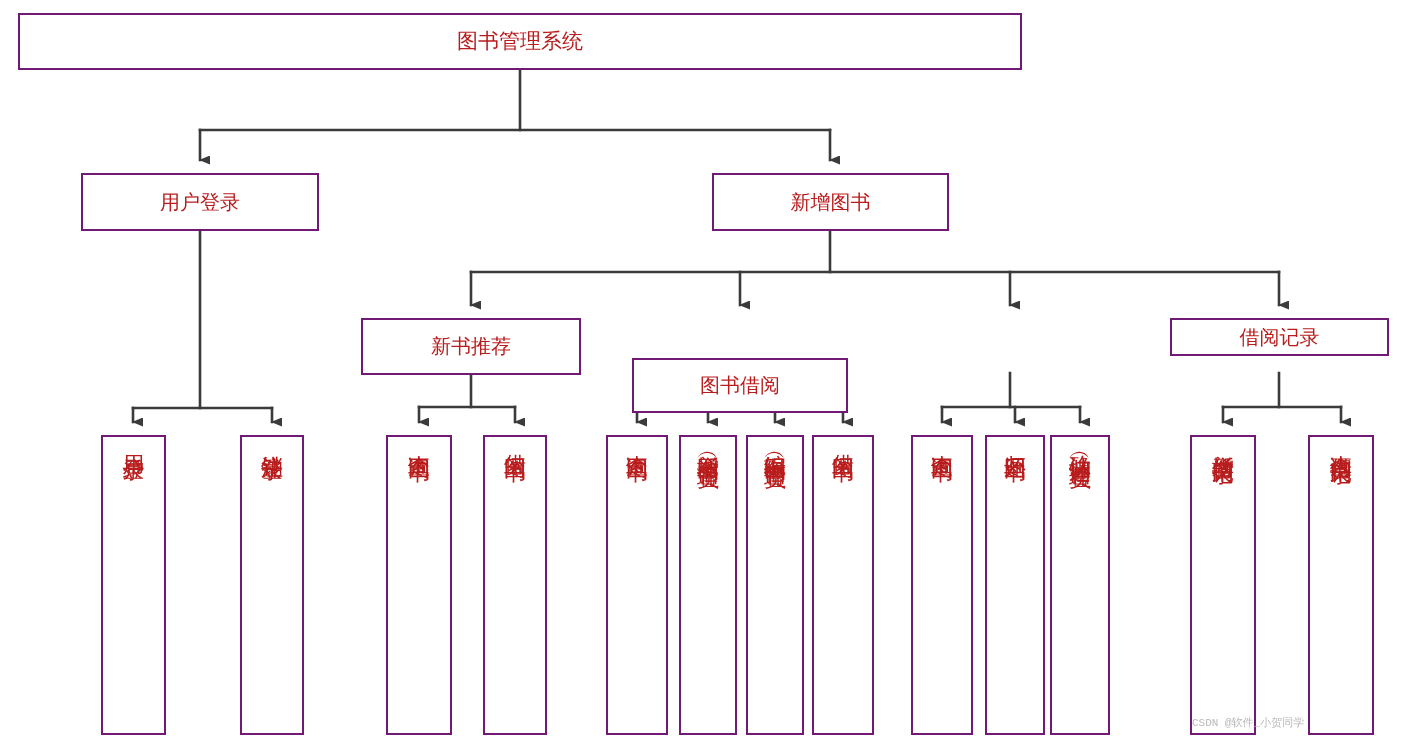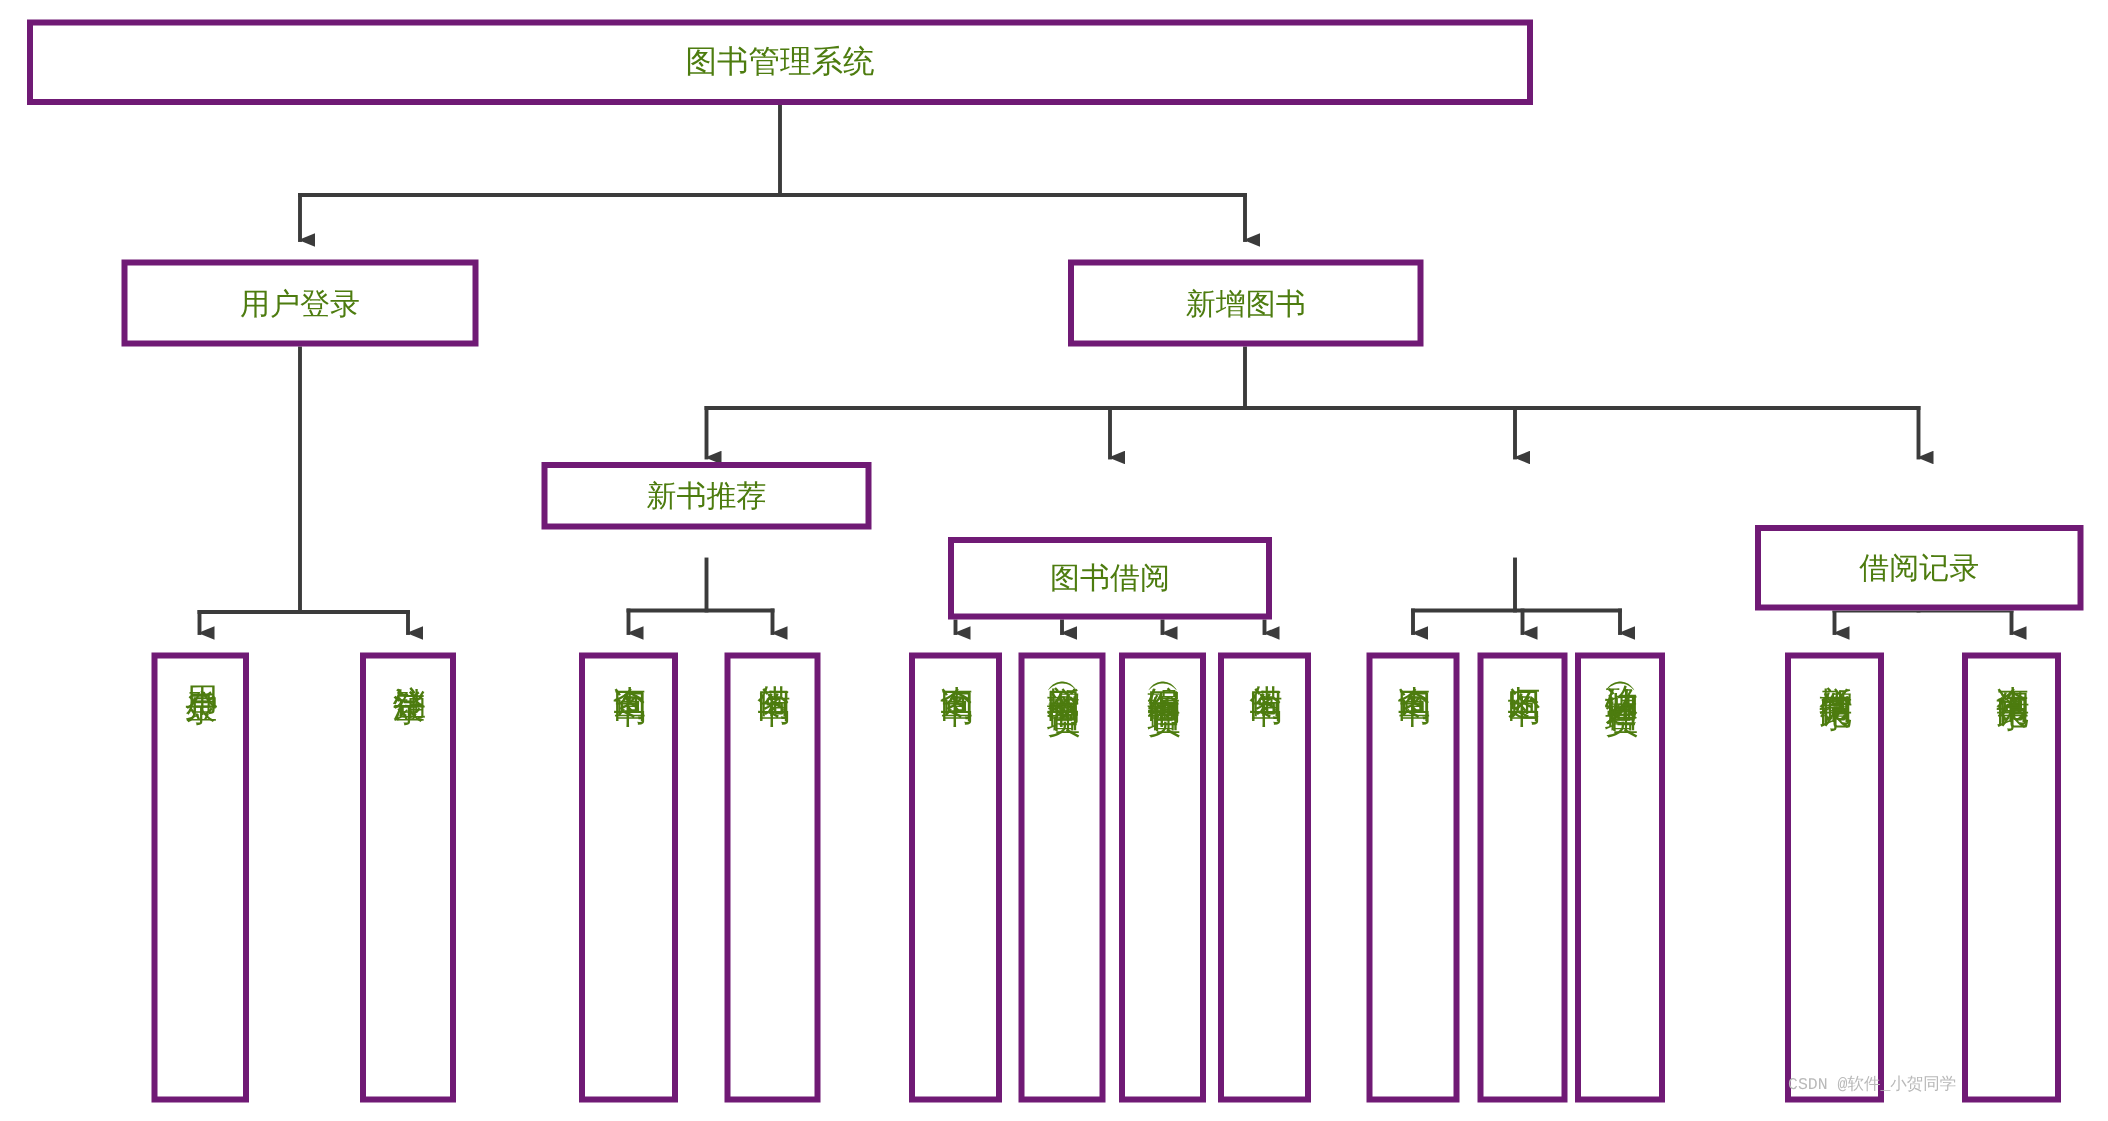--- a/index.html
+++ b/index.html
@@ -22,25 +22,25 @@
     left: 0;
     top: 0;
     width: 1405px;
     height: 747px;
     pointer-events: none;
   }
   .node {
     position: absolute;
     box-sizing: border-box;
     background: #ffffff;
-    border: 4px solid #701a75;
+    border: 2px solid #701a75;
     display: flex;
     align-items: center;
     justify-content: center;
-    color: #4d7c0f;
+    color: #b91c1c;
     z-index: 2;
   }
   .node .label {
     display: block;
     text-align: center;
     line-height: 1.15;
     white-space: nowrap;
   }
   .node.root .label { font-size: 21px; }
   .node.level2 .label { font-size: 20px; }
@@ -126,27 +126,27 @@
     <span class="label">图书管理系统</span>
   </div>
 
   <div class="node level2" style="left:81px; top:173px; width:238px; height:58px;">
     <span class="label">用户登录</span>
   </div>
   <div class="node level2" style="left:712px; top:173px; width:237px; height:58px;">
     <span class="label">新增图书</span>
   </div>
 
-  <div class="node level3" style="left:361px; top:308px; width:220px; height:45px;">
+  <div class="node level3" style="left:361px; top:318px; width:220px; height:57px;">
     <span class="label">新书推荐</span>
   </div>
   <div class="node level3" style="left:632px; top:318px; width:216px; height:55px;margin-top:40px;">
     <span class="label">图书借阅</span>
   </div>
-  <div class="node level3" style="left:1170px; top:318px; width:219px; height:57px;margin-top:32px;">
+  <div class="node level3" style="left:1170px; top:318px; width:219px; height:38px;">
     <span class="label">借阅记录</span>
   </div>
 
   <div class="node leaf" style="left:101px; top:435px; width:65px; height:300px;">
     <span class="label">用户登录</span>
   </div>
   <div class="node leaf" style="left:240px; top:435px; width:64px; height:300px;">
     <span class="label">注销登录</span>
   </div>
   <div class="node leaf" style="left:386px; top:435px; width:66px; height:300px;">

